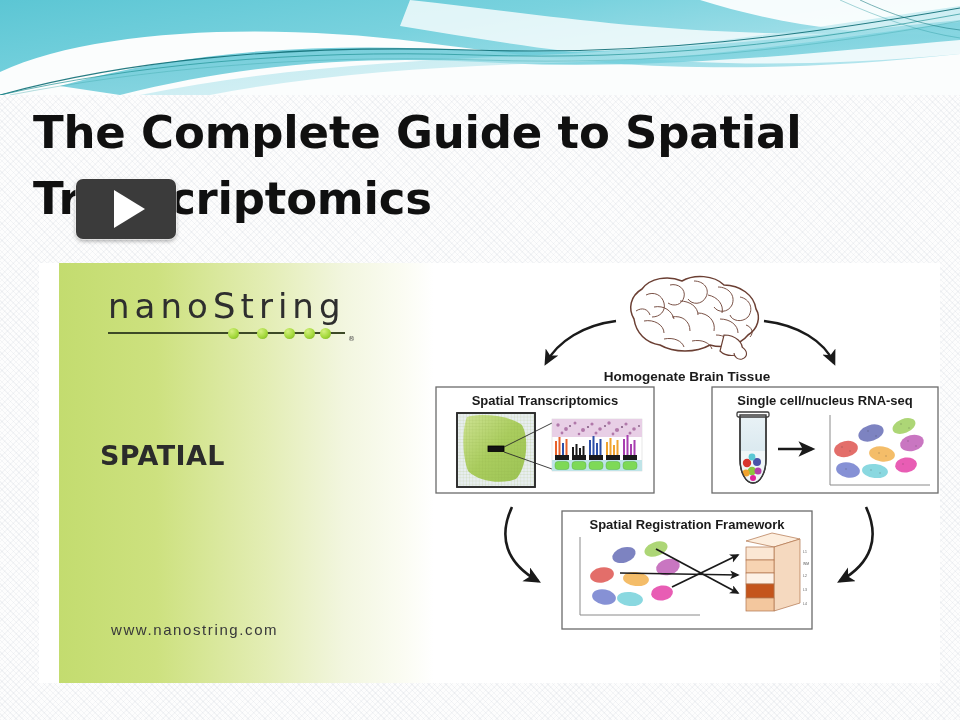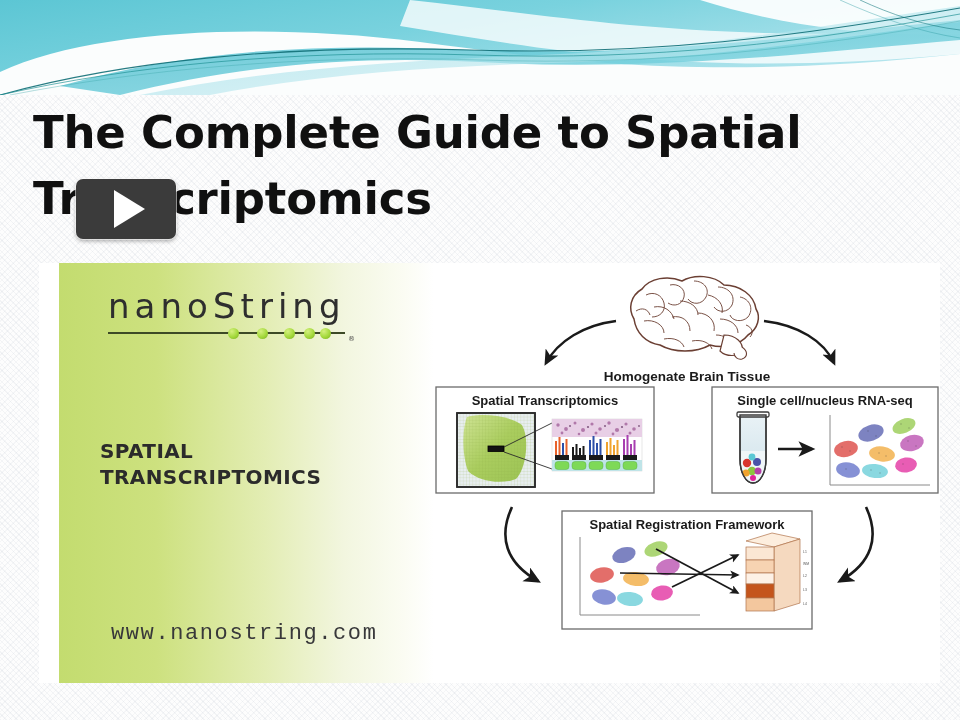--- a/index.html
+++ b/index.html
@@ -154,31 +154,31 @@
     font-size: 7px;
     color: #4a4a4a;
     font-family: "DejaVu Sans", sans-serif;
   }
   .brand-headline {
     position: absolute;
     left: 41px;
     top: 175px;
     font-family: "DejaVu Sans", sans-serif;
     font-weight: bold;
-    font-size: 20px;
+    font-size: 27px;
     line-height: 1.3;
     letter-spacing: 0.4px;
     color: #2b2b2b;
   }
   .brand-url {
     position: absolute;
     left: 52px;
     top: 358px;
-    font-family: Liberation Mono, monospace;
-    font-size: 22px;
+    font-family: Liberation Sans, sans-serif;
+    font-size: 15px;
     letter-spacing: 1.6px;
     color: #38383a;
   }
 
   
   .diagram-panel {
     position: relative;
     flex: 1 1 auto;
     height: 420px;
     background: #ffffff;
@@ -267,21 +267,20 @@
           <span class="dot d2"></span>
           <span class="dot d3"></span>
           <span class="dot d4"></span>
           <span class="dot d5"></span>
           <span class="logo-reg">®</span>
         </div>
       </div>
 
       <div class="brand-headline">
         <div>SPATIAL</div>
-        <div>TRANSCRIPTOMICS</div>
       </div>
 
       <div class="brand-url">www.nanostring.com</div>
     </div>
 
     <div class="diagram-panel">
       <svg width="506" height="420" viewBox="0 0 506 420" xmlns="http://www.w3.org/2000/svg">
         <defs>
           <marker id="arrHead" markerWidth="7" markerHeight="7" refX="5.2" refY="3" orient="auto">
             <path d="M0,0 L6.5,3 L0,6 L1.6,3 Z" fill="#1a1a1a"></path>

